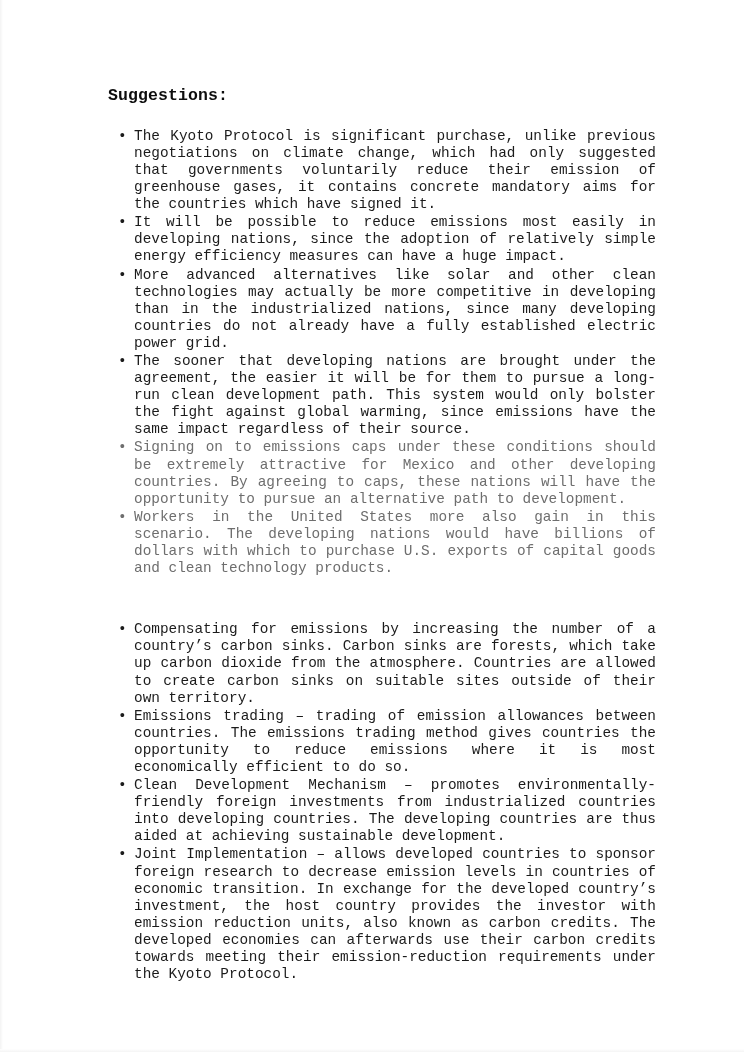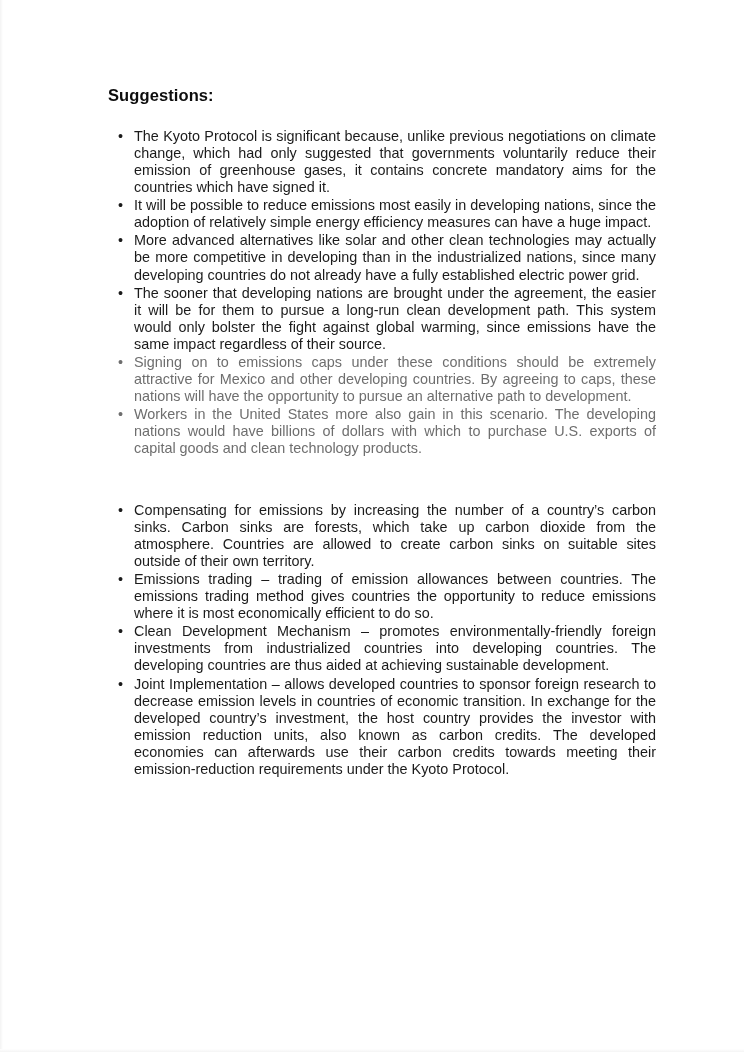--- a/index.html
+++ b/index.html
@@ -8,21 +8,21 @@
     padding: 0;
     background: #ffffff;
   }
   .page {
     position: relative;
     width: 744px;
     height: 1052px;
     margin: 0 auto;
     background: #ffffff;
     overflow: hidden;
-    font-family: Liberation Sans, sans-serif;
+    font-family: Liberation Mono, monospace;
     -webkit-font-smoothing: antialiased;
   }
   
   .scan-edge-left {
     position: absolute;
     left: 0; top: 0;
     width: 3px; height: 1052px;
     background: linear-gradient(to right, #f3f3f3, #ffffff);
     pointer-events: none;
   }
@@ -99,21 +99,21 @@
   <div class="scan-edge-left"></div>
   <div class="scan-edge-bottom"></div>
 
   <div class="content">
 
     <h1 class="doc-heading">Suggestions:</h1>
 
     <ul class="bullet-list" id="suggestions-list">
         <li>
           <span class="dot">•</span>
-          <span class="txt">The Kyoto Protocol is significant because, unlike previous negotiations on climate change, which had only suggested that governments voluntarily reduce their emission of greenhouse gases, it contains concrete mandatory aims for the countries which have signed it.</span>
+          <span class="txt">The Kyoto Protocol is significant purchase, unlike previous negotiations on climate change, which had only suggested that governments voluntarily reduce their emission of greenhouse gases, it contains concrete mandatory aims for the countries which have signed it.</span>
         </li>
         <li>
           <span class="dot">•</span>
           <span class="txt">It will be possible to reduce emissions most easily in developing nations, since the adoption of relatively simple energy efficiency measures can have a huge impact.</span>
         </li>
         <li>
           <span class="dot">•</span>
           <span class="txt">More advanced alternatives like solar and other clean technologies may actually be more competitive in developing than in the industrialized nations, since many developing countries do not already have a fully established electric power grid.</span>
         </li>
         <li>

